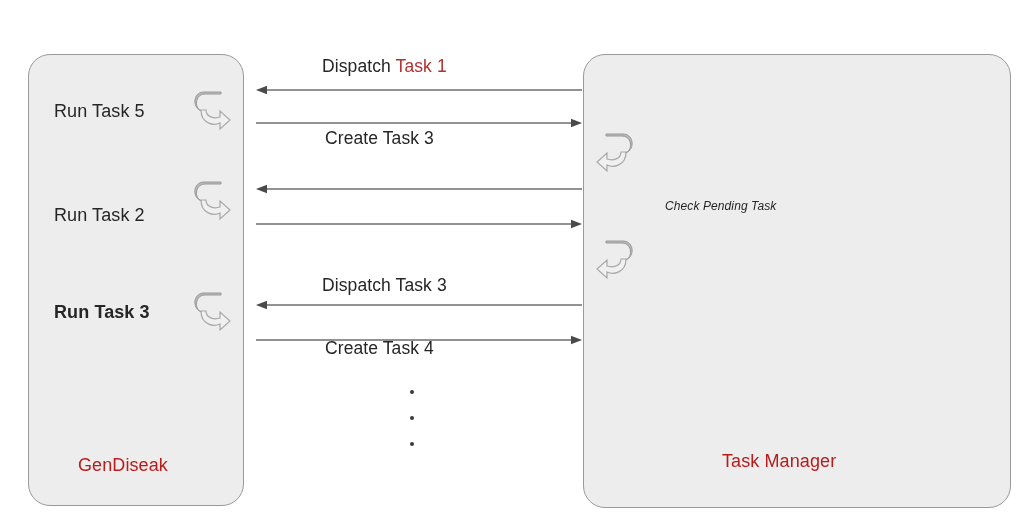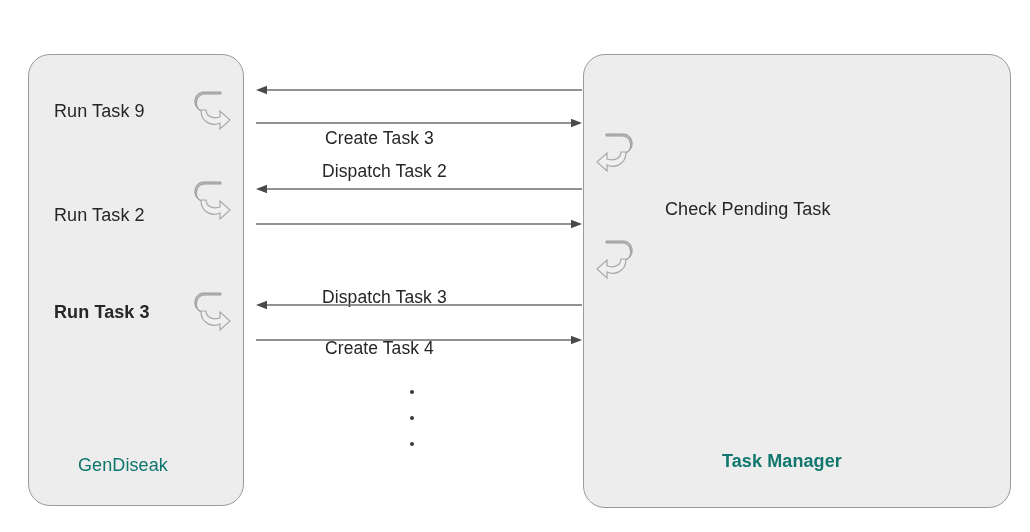--- a/index.html
+++ b/index.html
@@ -43,32 +43,33 @@
   .box-row-label {
     position: absolute;
     font-size: 18px;
     color: #262626;
     white-space: nowrap;
     letter-spacing: 0.1px;
   }
   .box-footer-label {
     position: absolute;
     font-size: 18px;
-    color: #0f766e;
+    color: #b91c1c;
     white-space: nowrap;
     font-weight: 400;
     letter-spacing: 0.1px;
     text-align: center;
   }
   .box-center-label {
     position: absolute;
-    font-size: 18px;
+    font-size: 12px;
     color: #262626;
     white-space: nowrap;
     letter-spacing: 0.1px;
+    font-style: italic;
   }
 
   
   .loop-icon {
     position: absolute;
     width: 42px;
     height: 48px;
   }
 
   
@@ -98,21 +99,21 @@
     border-radius: 50%;
   }
 </style>
 </head>
 <body>
 
 <div id="canvas">
 
   <div id="left-box" class="proc-box"></div>
 
-  <div class="box-row-label" style="left:54px; top:101px;">Run Task 9</div>
+  <div class="box-row-label" style="left:54px; top:101px;">Run Task 5</div>
 
   <div class="loop-icon" style="left:190px; top:86px;">
     <svg width="42" height="48" viewBox="0 0 42 48">
       <path d="M31 6 L14 6 C2 6 2 24 13 25 C4 25 4 8 15 8 L31 8 Z" fill="#b8b8b8" stroke="#9a9a9a" stroke-width="1"></path>
       <path d="M11 24 C11 38 24 40 30 37 L30 43 L40 34 L30 25 L30 31 C24 33 16 31 16 24 Z" fill="#f0f0f0" stroke="#a8a8a8" stroke-width="1.2"></path>
     </svg>
   </div>
 
   <div class="box-row-label" style="left:54px; top:205px;">Run Task 2</div>
 
@@ -145,57 +146,57 @@
 
   <div class="loop-icon" style="left:595px; top:235px;">
     <svg width="42" height="48" viewBox="0 0 42 48" style="transform:scaleX(-1);">
       <path d="M31 6 L14 6 C2 6 2 24 13 25 C4 25 4 8 15 8 L31 8 Z" fill="#b8b8b8" stroke="#9a9a9a" stroke-width="1"></path>
       <path d="M11 24 C11 38 24 40 30 37 L30 43 L40 34 L30 25 L30 31 C24 33 16 31 16 24 Z" fill="#f0f0f0" stroke="#a8a8a8" stroke-width="1.2"></path>
     </svg>
   </div>
 
   <div class="box-center-label" style="left:665px; top:199px;">Check Pending Task</div>
 
-  <div class="box-footer-label" style="left:722px; top:451px;font-weight:bold;">Task Manager</div>
-
+  <div class="box-footer-label" style="left:722px; top:451px;">Task Manager</div>
+
+  <div class="msg-label" style="left:322px; top:56px;">
+    <span>Dispatch </span><span class="hl">Task 1</span>
+  </div>
   <div class="msg-arrow" style="left:256px; top:82px; width:326px;">
     <svg width="326" height="12" viewBox="0 0 326 12">
       <line x1="8" y1="6" x2="326" y2="6" stroke="#6e6e6e" stroke-width="1.6"></line>
       <path d="M0 6 L11 1.8 L11 10.2 Z" fill="#4a4a4a"></path>
     </svg>
   </div>
 
   <div class="msg-arrow" style="left:256px; top:115px; width:326px;">
     <svg width="326" height="12" viewBox="0 0 326 12">
       <line x1="0" y1="6" x2="318" y2="6" stroke="#6e6e6e" stroke-width="1.6"></line>
       <path d="M326 6 L315 1.8 L315 10.2 Z" fill="#4a4a4a"></path>
     </svg>
   </div>
   <div class="msg-label" style="left:325px; top:128px;">
     <span>Create Task 3</span>
   </div>
 
-  <div class="msg-label" style="left:322px; top:161px;">
-    <span>Dispatch Task 2</span>
-  </div>
   <div class="msg-arrow" style="left:256px; top:181px; width:326px;">
     <svg width="326" height="12" viewBox="0 0 326 12">
       <line x1="8" y1="6" x2="326" y2="6" stroke="#6e6e6e" stroke-width="1.6"></line>
       <path d="M0 6 L11 1.8 L11 10.2 Z" fill="#4a4a4a"></path>
     </svg>
   </div>
 
   <div class="msg-arrow" style="left:256px; top:216px; width:326px;">
     <svg width="326" height="12" viewBox="0 0 326 12">
       <line x1="0" y1="6" x2="318" y2="6" stroke="#6e6e6e" stroke-width="1.6"></line>
       <path d="M326 6 L315 1.8 L315 10.2 Z" fill="#4a4a4a"></path>
     </svg>
   </div>
 
-  <div class="msg-label" style="left:322px; top:275px;margin-top:12px;">
+  <div class="msg-label" style="left:322px; top:275px;">
     <span>Dispatch Task 3</span>
   </div>
   <div class="msg-arrow" style="left:256px; top:297px; width:326px;">
     <svg width="326" height="12" viewBox="0 0 326 12">
       <line x1="8" y1="6" x2="326" y2="6" stroke="#6e6e6e" stroke-width="1.6"></line>
       <path d="M0 6 L11 1.8 L11 10.2 Z" fill="#4a4a4a"></path>
     </svg>
   </div>
 
   <div class="msg-arrow" style="left:256px; top:332px; width:326px;">

